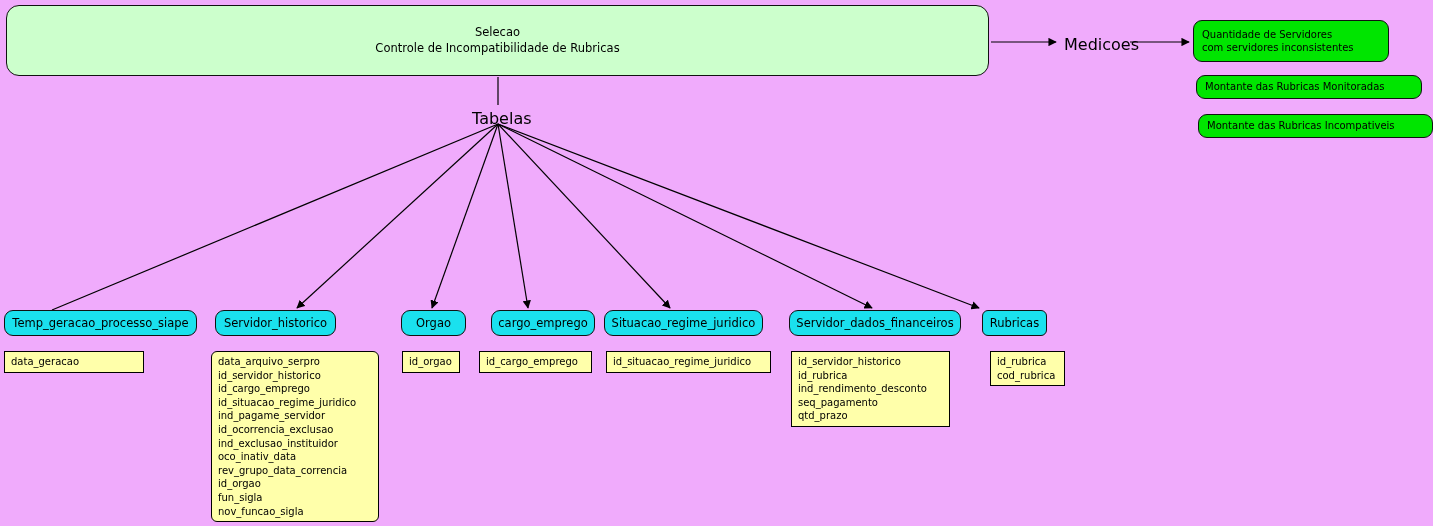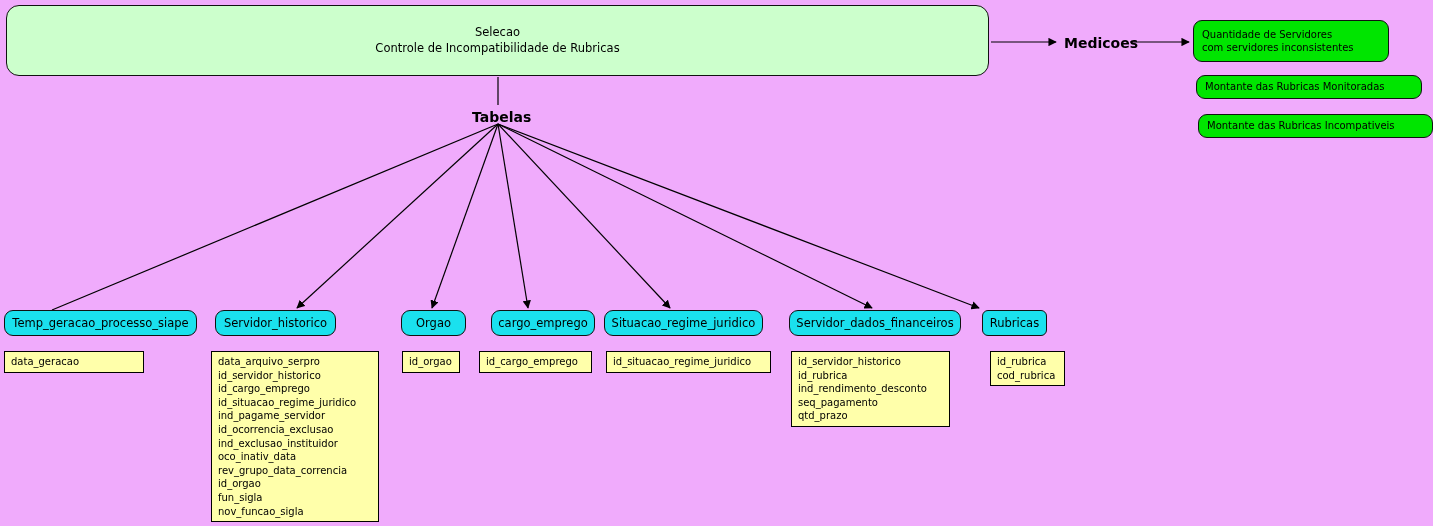--- a/index.html
+++ b/index.html
@@ -47,24 +47,23 @@
   .selecao-line {
     font-size: 11.5px;
     color: #000000;
     text-align: center;
     white-space: nowrap;
   }
 
   
   .edge-label {
     position: absolute;
-    font-size: 14px;
-    color: #000000;
-    white-space: nowrap;
-    font-weight: bold;
+    font-size: 16px;
+    color: #000000;
+    white-space: nowrap;
   }
   .label-medicoes { left: 1064px; top: 35px; }
   .label-tabelas  { left: 472px;  top: 109px; }
 
   
   .medida {
     position: absolute;
     background: #00e500;
     border: 1.5px solid #111111;
     border-radius: 9px;
@@ -163,21 +162,21 @@
       </div>
       <div class="tabela-head" style="left: 4px; top: 310px; width: 193px; height: 26px;">
         <span class="thead-label">Temp_geracao_processo_siape</span>
       </div>
       <div class="campos-box" style="left: 4px; top: 351px; width: 140px;">
         <div class="campo">data_geracao</div>
       </div>
       <div class="tabela-head" style="left: 215px; top: 310px; width: 121px; height: 26px;">
         <span class="thead-label">Servidor_historico</span>
       </div>
-      <div class="campos-box" style="left: 211px; top: 351px; width: 168px;">
+      <div class="campos-box" style="left: 211px; top: 351px; width: 168px; border-radius: 6px;">
         <div class="campo">data_arquivo_serpro</div>
         <div class="campo">id_servidor_historico</div>
         <div class="campo">id_cargo_emprego</div>
         <div class="campo">id_situacao_regime_juridico</div>
         <div class="campo">ind_pagame_servidor</div>
         <div class="campo">id_ocorrencia_exclusao</div>
         <div class="campo">ind_exclusao_instituidor</div>
         <div class="campo">oco_inativ_data</div>
         <div class="campo">rev_grupo_data_correncia</div>
         <div class="campo">id_orgao</div>

